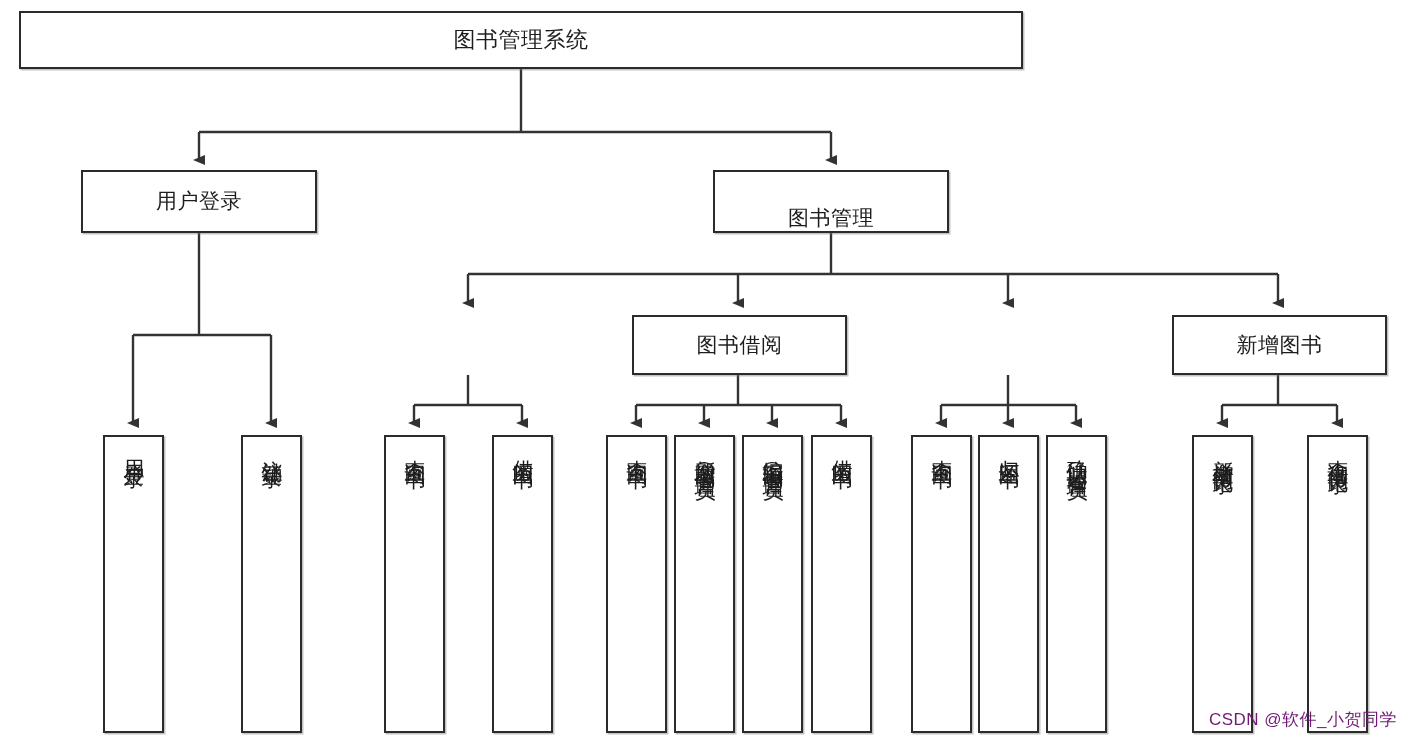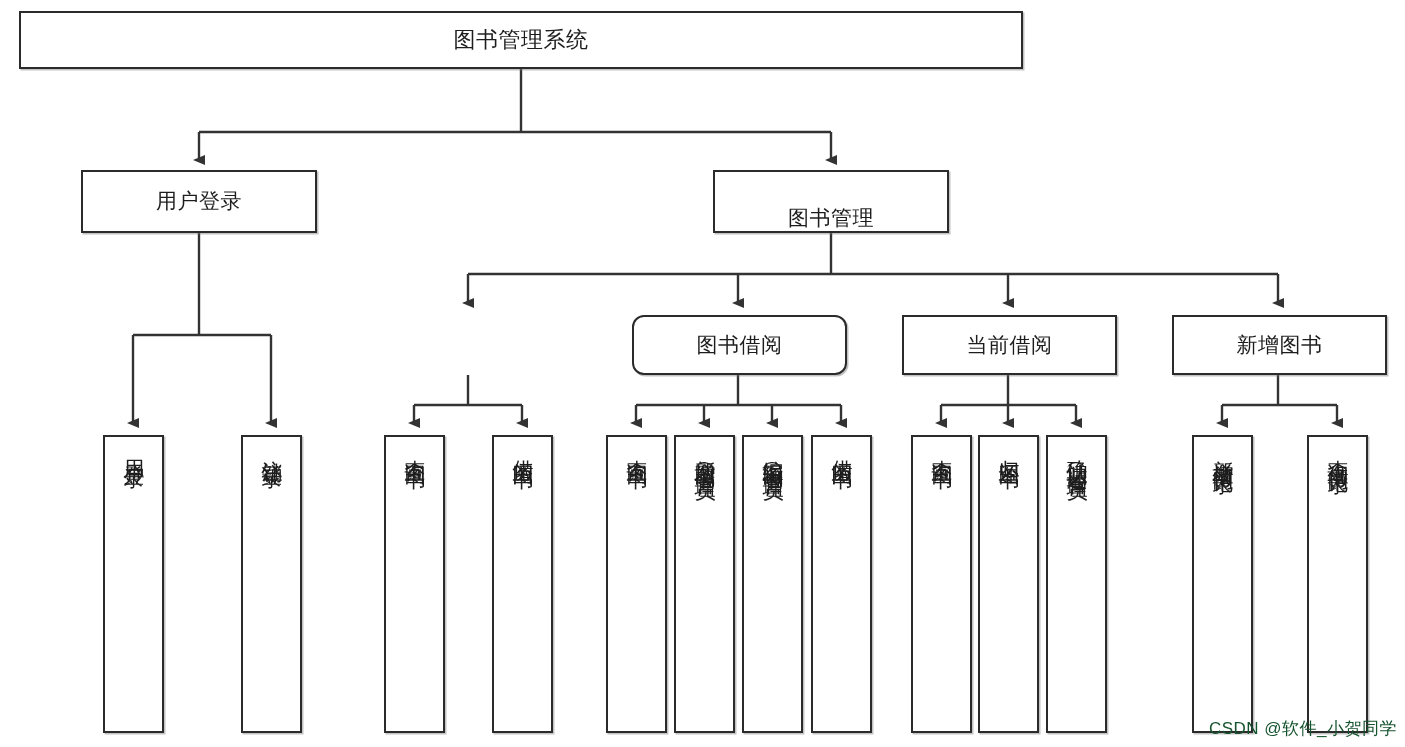--- a/index.html
+++ b/index.html
@@ -53,23 +53,23 @@
     text-orientation: upright;
     white-space: nowrap;
     letter-spacing: 3px;
     font-size: 21px;
     margin-top: 6px;
   }
   .node.root .label { font-size: 22px; }
   #watermark {
     position: absolute;
     right: 8px;
-    bottom: 7px;
+    bottom: 16px;
     font-size: 17px;
-    color: #14532d;
+    color: #701a75;
     white-space: nowrap;
     letter-spacing: 0.5px;
   }
 </style>
 </head>
 <body>
 
 <div id="canvas">
 
   <svg id="connectors" viewBox="0 0 1405 747" xmlns="http://www.w3.org/2000/svg">
@@ -126,25 +126,22 @@
     <span class="label">图书管理系统</span>
   </div>
 
   <div class="node" style="left:81px; top:170px; width:236px; height:63px;">
     <span class="label">用户登录</span>
   </div>
   <div class="node" style="left:713px; top:170px; width:236px; height:63px;align-items:flex-end;">
     <span class="label">图书管理</span>
   </div>
 
-  <div class="node" style="left:632px; top:315px; width:215px; height:60px;border-radius:12px;">
+  <div class="node" style="left:632px; top:315px; width:215px; height:60px;">
     <span class="label">图书借阅</span>
-  </div>
-  <div class="node" style="left:902px; top:315px; width:215px; height:60px;">
-    <span class="label">当前借阅</span>
   </div>
   <div class="node" style="left:1172px; top:315px; width:215px; height:60px;">
     <span class="label">新增图书</span>
   </div>
 
   <div class="node vertical" style="left:103px; top:435px; width:61px; height:298px;">
     <span class="label">用户登录</span>
   </div>
   <div class="node vertical" style="left:241px; top:435px; width:61px; height:298px;">
     <span class="label">注销登录</span>

